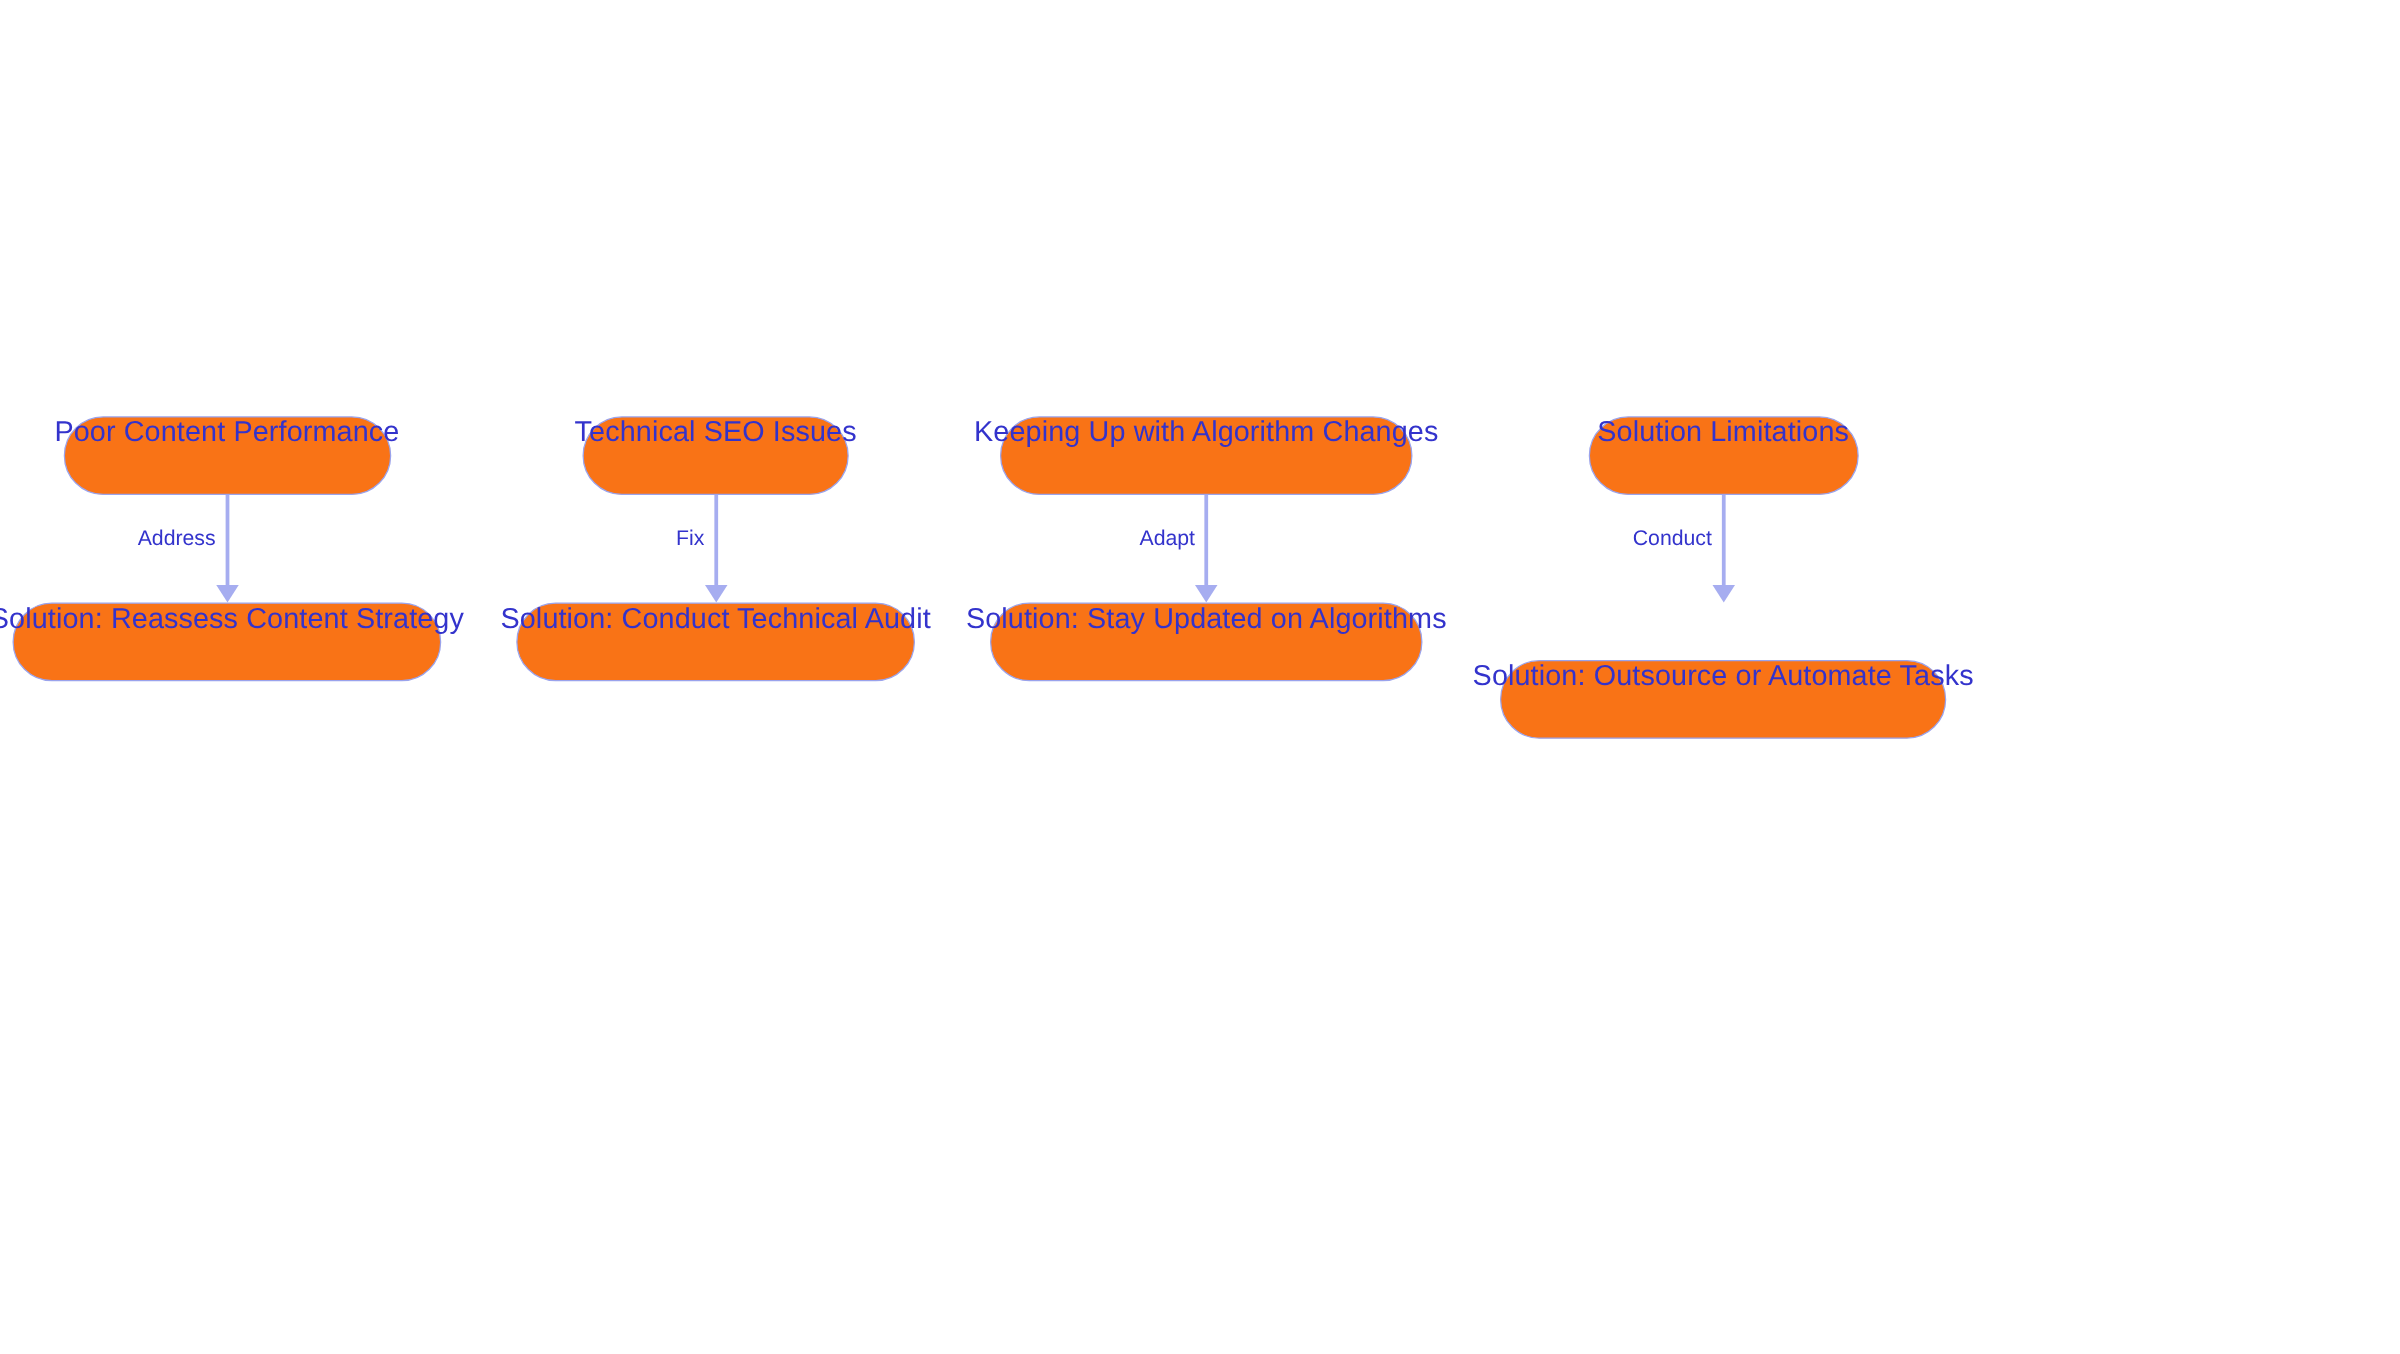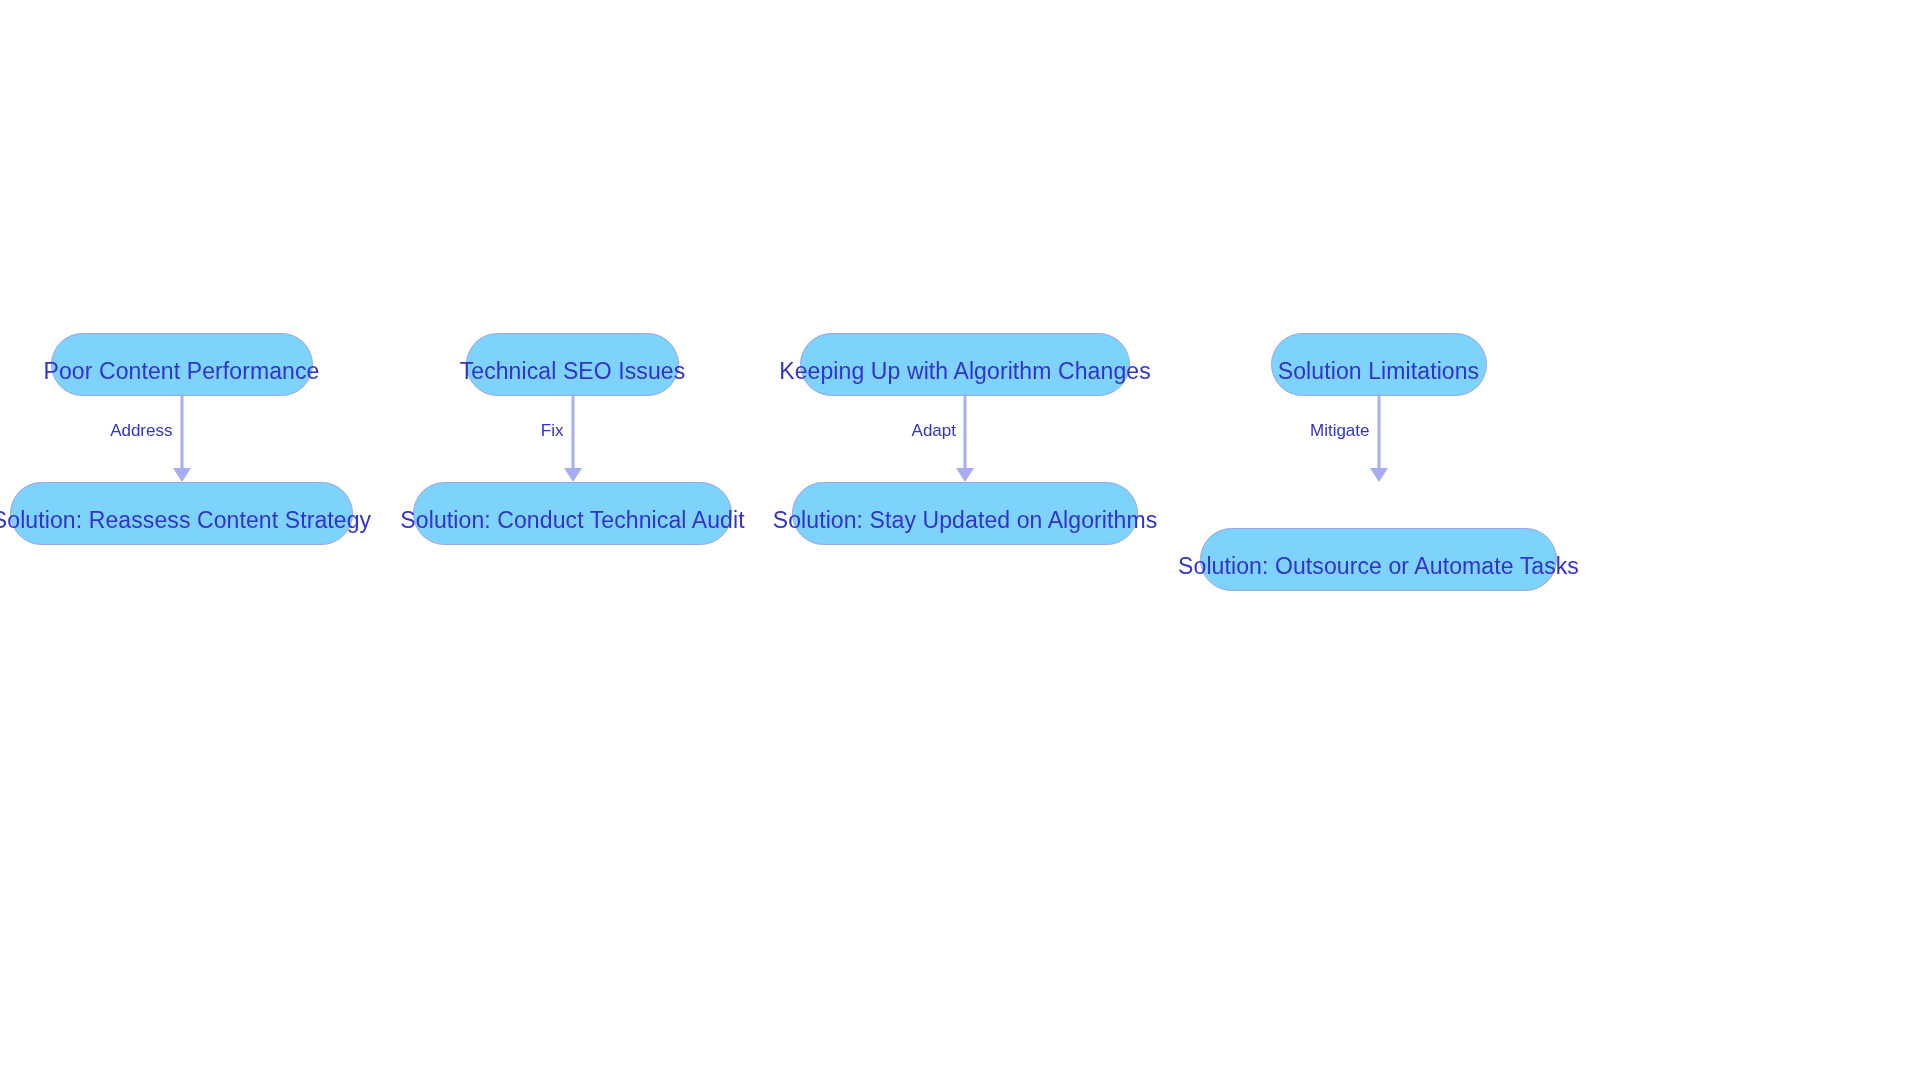--- a/index.html
+++ b/index.html
@@ -24,32 +24,32 @@
   .column {
     position: absolute;
     display: flex;
     flex-direction: column;
     align-items: center;
   }
 
   
   .node {
     box-sizing: border-box;
-    background: #7dd3fc;
+    background: #f97316;
     border: 1.6px solid #9aa3ec;
     border-radius: 60px;
     color: #3333cc;
     font-size: 23px;
     line-height: 1;
     letter-spacing: 0.1px;
     display: flex;
-    align-items: flex-end;
+    align-items: flex-start;
     justify-content: center;
     white-space: nowrap;
-    padding: 12px 34px;
+    padding: 0 34px;
     height: 63px;
     position: relative;
   }
   .node.problem { height: 63px; }
   .node.solution { height: 63px; }
 
   
   .connector {
     position: relative;
     width: 100%;
@@ -158,20 +158,20 @@
     </div>
   </div>
 
   <div class="column" id="col-3">
     <div class="node problem">
       <span>Solution Limitations</span>
     </div>
     <div class="connector">
       <div class="conn-line"></div>
       <div class="conn-arrow"></div>
-      <div class="conn-label">Mitigate</div>
+      <div class="conn-label">Conduct</div>
     </div>
     <div class="node solution">
       <span>Solution: Outsource or Automate Tasks</span>
     </div>
   </div>
 
 </div>
 
 </body></html>

